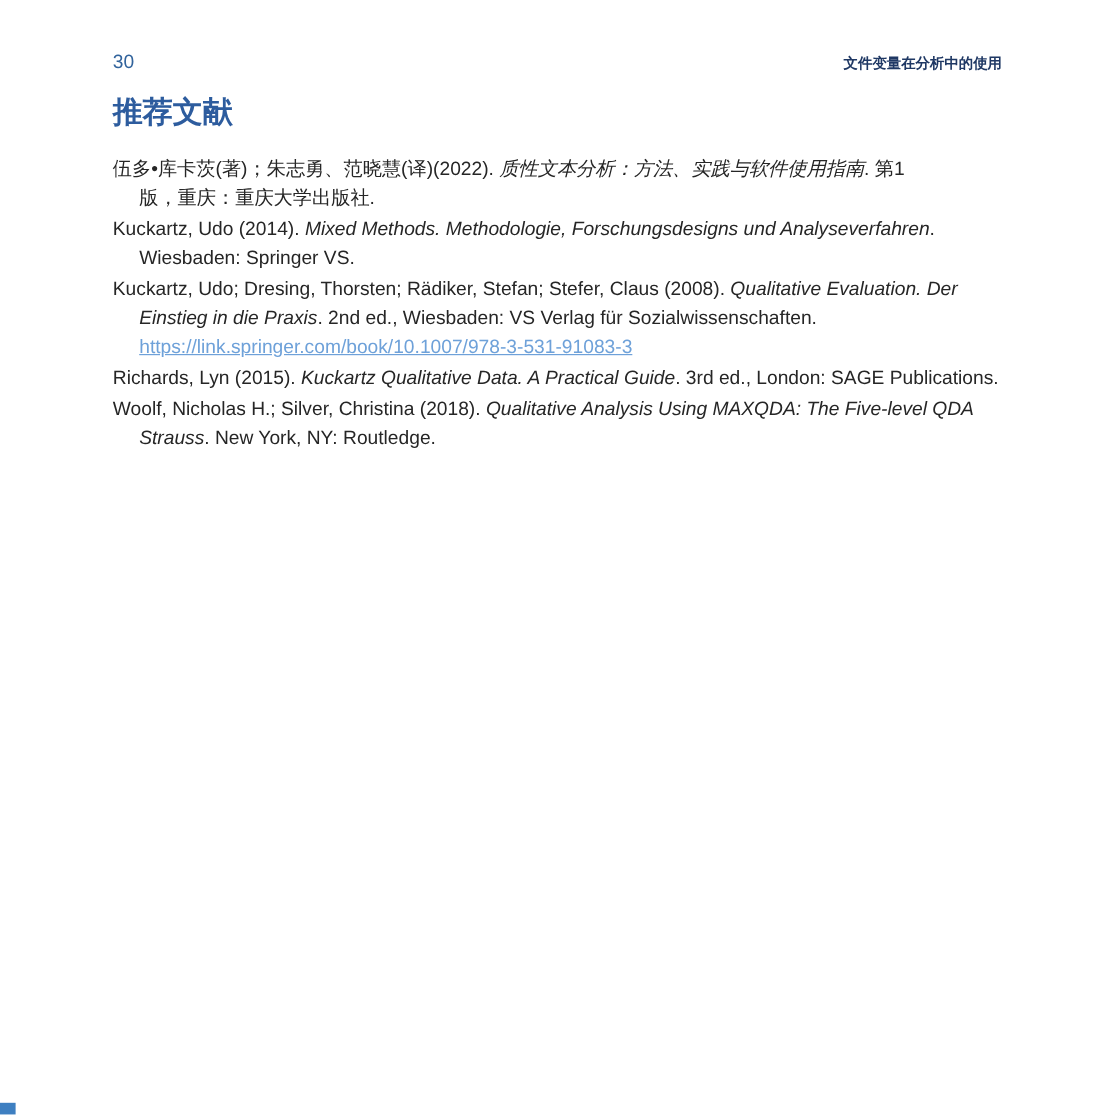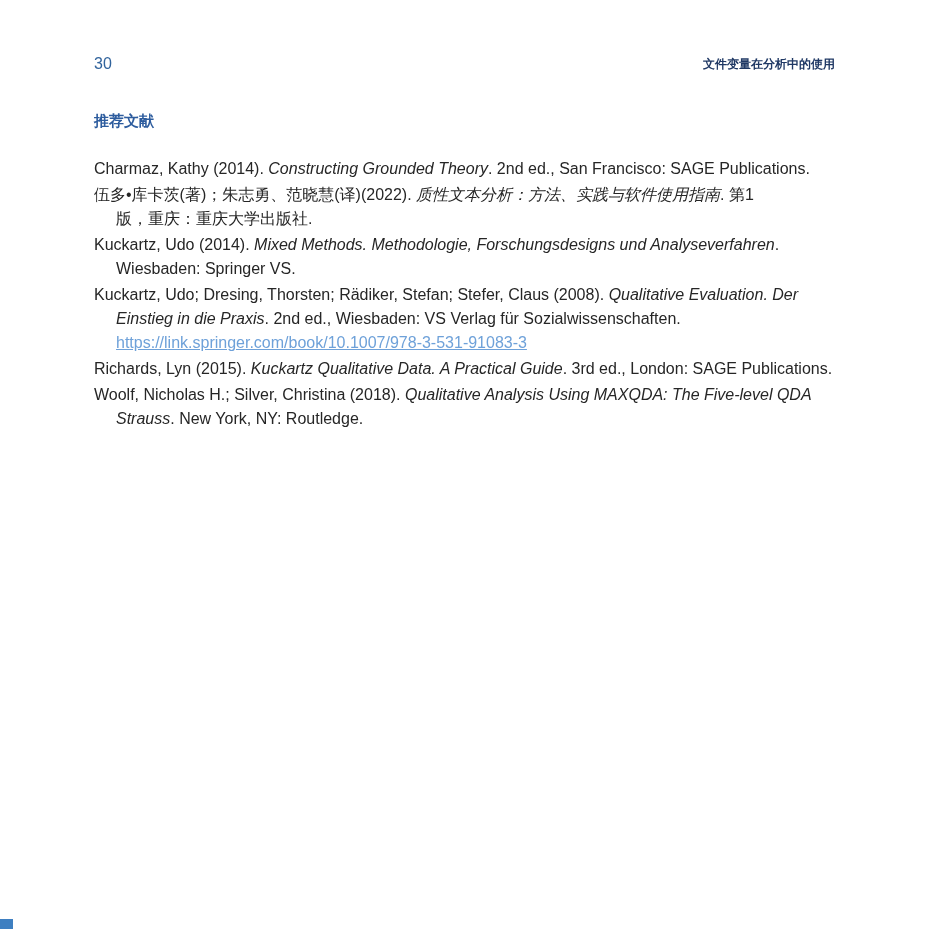--- a/index.html
+++ b/index.html
@@ -10,35 +10,35 @@
     background: #ffffff;
     overflow: hidden;
     font-family: "Liberation Sans", "DejaVu Sans", sans-serif;
     color: var(--body-text, #262626);
   }
   .header {
     display: flex;
     justify-content: space-between;
     align-items: center;
     margin: 0 94px;
-    padding-top: 54px;
+    padding-top: 43px;
     line-height: 20px;
   }
   .page-number {
     font-size: 16px;
     color: var(--page-number, #31639C);
   }
   .header-title {
     font-size: 12px;
     font-weight: bold;
     color: var(--header-title, #1F3864);
   }
   .section-title {
-    margin: 32px 94px 0 94px;
-    font-size: 15px;
+    margin: 16px 94px 0 94px;
+    font-size: 25px;
     line-height: 30px;
     font-weight: bold;
     color: var(--section-title, #2D5C9E);
   }
   .reference-list {
     margin: 21px 55px 0 94px;
     width: 780px;
   }
   .reference {
     margin: 0 0 2px 0;
@@ -68,21 +68,20 @@
 <div class="page">
 
   <div class="header">
     <span class="page-number">30</span>
     <span class="header-title">文件变量在分析中的使用</span>
   </div>
 
   <h1 class="section-title">推荐文献</h1>
 
   <div class="reference-list">
-      <p class="reference"><span class="normal">Charmaz, Kathy (2014). </span><span class="italic">Constructing Grounded Theory</span><span class="normal">. 2nd ed., San Francisco: SAGE Publications.</span></p>
       <p class="reference"><span class="normal">伍多•库卡茨(著)；朱志勇、范晓慧(译)(2022). </span><span class="italic">质性文本分析：方法、实践与软件使用指南</span><span class="normal">. 第1</span><br><span class="normal">版，重庆：重庆大学出版社.</span></p>
       <p class="reference"><span class="normal">Kuckartz, Udo (2014). </span><span class="italic">Mixed Methods. Methodologie, Forschungsdesigns und Analyseverfahren</span><span class="normal">.</span><br><span class="normal">Wiesbaden: Springer VS.</span><br></p>
       <p class="reference"><span class="normal">Kuckartz, Udo; Dresing, Thorsten; Rädiker, Stefan; Stefer, Claus (2008). </span><span class="italic">Qualitative Evaluation. Der</span><br><span class="italic">Einstieg in die Praxis</span><span class="normal">. 2nd ed., Wiesbaden: VS Verlag für Sozialwissenschaften.</span><br><a href="#" class="ref-link">https://link.springer.com/book/10.1007/978-3-531-91083-3</a></p>
       <p class="reference"><span class="normal">Richards, Lyn (2015). </span><span class="italic">Kuckartz Qualitative Data. A Practical Guide</span><span class="normal">. 3rd ed., London: SAGE Publications.</span></p>
       <p class="reference"><span class="normal">Woolf, Nicholas H.; Silver, Christina (2018). </span><span class="italic">Qualitative Analysis Using MAXQDA: The Five-level QDA</span><br><span class="italic">Strauss</span><span class="normal">. New York, NY: Routledge.</span></p>
     </div>
 
   <div class="corner-accent"></div>
 
 </div>

